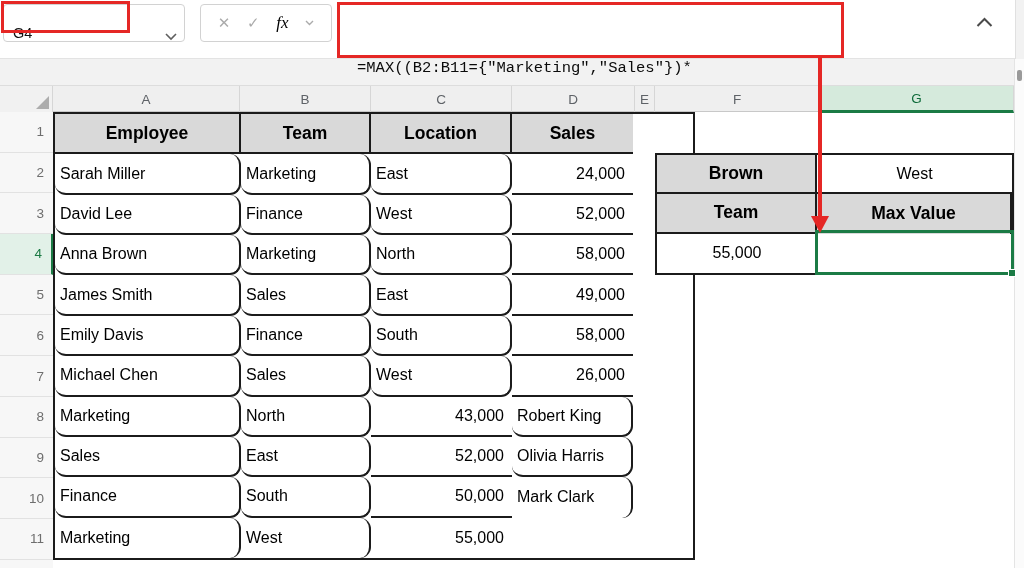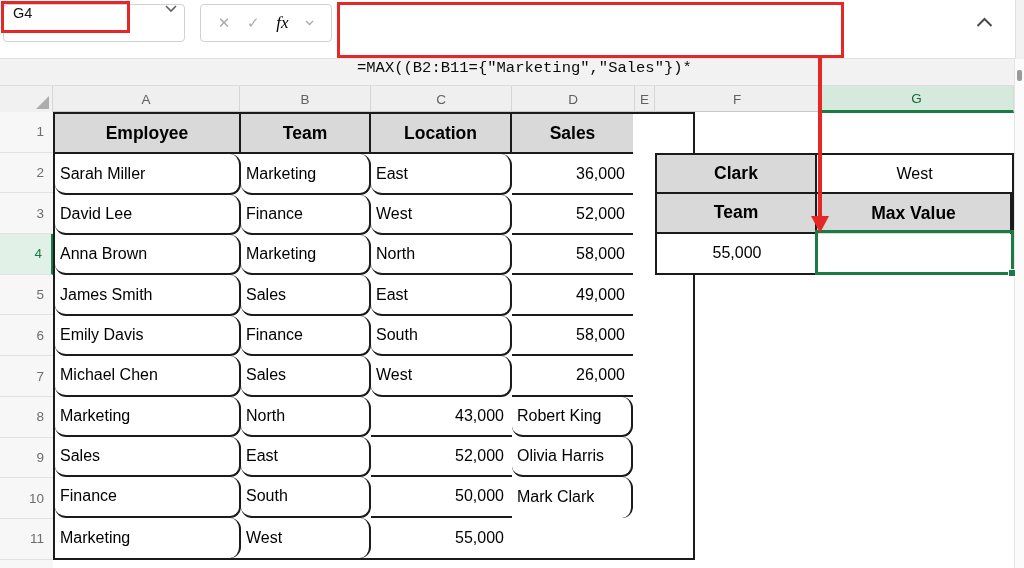--- a/index.html
+++ b/index.html
@@ -10,21 +10,21 @@
   *{box-sizing:border-box; margin:0; padding:0;}
   html,body{width:1024px; height:568px; overflow:hidden; background:#fff;
     font-family:"Liberation Sans", sans-serif;}
   .abs{position:absolute;}
   #stage{position:relative; width:1024px; height:568px; background:#fff;}
 
   
   #formula-bar{left:0; top:0; width:1015px; height:59px; background:#fff;
     border-bottom:1px solid #E3E3E3; z-index:5;}
   #name-box{left:3px; top:4px; width:182px; height:38px; border:1px solid #D2D2D2;
-    border-radius:4px; background:#fff; display:flex; align-items:flex-start;}
+    border-radius:4px; background:#fff; display:flex; align-items:flex-end;}
   #name-box-value{padding-left:9px; font-size:14.5px; color:#111; flex:1;}
   .chev{display:flex; align-items:center; justify-content:center;}
   #fx-group{left:200px; top:4px; width:132px; height:38px; border:1px solid #D2D2D2;
     border-radius:4px; background:#fff; display:flex; align-items:center;
     justify-content:space-evenly;}
   .fx-btn{color:#ABABAB; font-size:15px;}
   #fx-label{font-family:"Liberation Serif", serif; font-style:italic; font-size:17px;
     color:#000000;}
   #formula-text{left:357px; top:8px; font-family:"Liberation Mono", monospace;
     font-size:15.5px; line-height:24px; color:#0b0b0b; white-space:pre; z-index:6;}
@@ -165,21 +165,21 @@
 
   <div class="abs sheet-table" id="main-table">
 
   <div class="cell hcell">Employee</div>
       <div class="cell hcell">Team</div>
       <div class="cell hcell">Location</div>
       <div class="cell hcell last-col">Sales</div>
       <div class="cell align-left">Sarah Miller</div>
       <div class="cell align-left">Marketing</div>
       <div class="cell align-left">East</div>
-      <div class="cell align-right last-col">36,000</div>
+      <div class="cell align-right last-col">24,000</div>
       <div class="cell align-left">David Lee</div>
       <div class="cell align-left">Finance</div>
       <div class="cell align-left">West</div>
       <div class="cell align-right last-col">52,000</div>
       <div class="cell align-left">Anna Brown</div>
       <div class="cell align-left">Marketing</div>
       <div class="cell align-left">North</div>
       <div class="cell align-right last-col">58,000</div>
       <div class="cell align-left">James Smith</div>
       <div class="cell align-left">Sales</div>
@@ -205,21 +205,21 @@
       <div class="cell align-left">South</div>
       <div class="cell align-right last-col">50,000</div>
       <div class="cell align-left last-row">Mark Clark</div>
       <div class="cell align-left last-row">Marketing</div>
       <div class="cell align-left last-row">West</div>
       <div class="cell align-right last-col last-row">55,000</div>
     </div>
 
   <div class="abs sheet-table" id="lookup-table">
 
-  <div class="cell hcell">Clark</div>
+  <div class="cell hcell">Brown</div>
       <div class="cell align-center last-col">West</div>
       <div class="cell hcell">Team</div>
       <div class="cell hcell last-row">Max Value</div>
       <div class="cell align-center last-col last-row">55,000</div>
     </div>
 
   <div class="abs" id="g4-selection">
     <div id="g4-handle"></div>
   </div>
 

